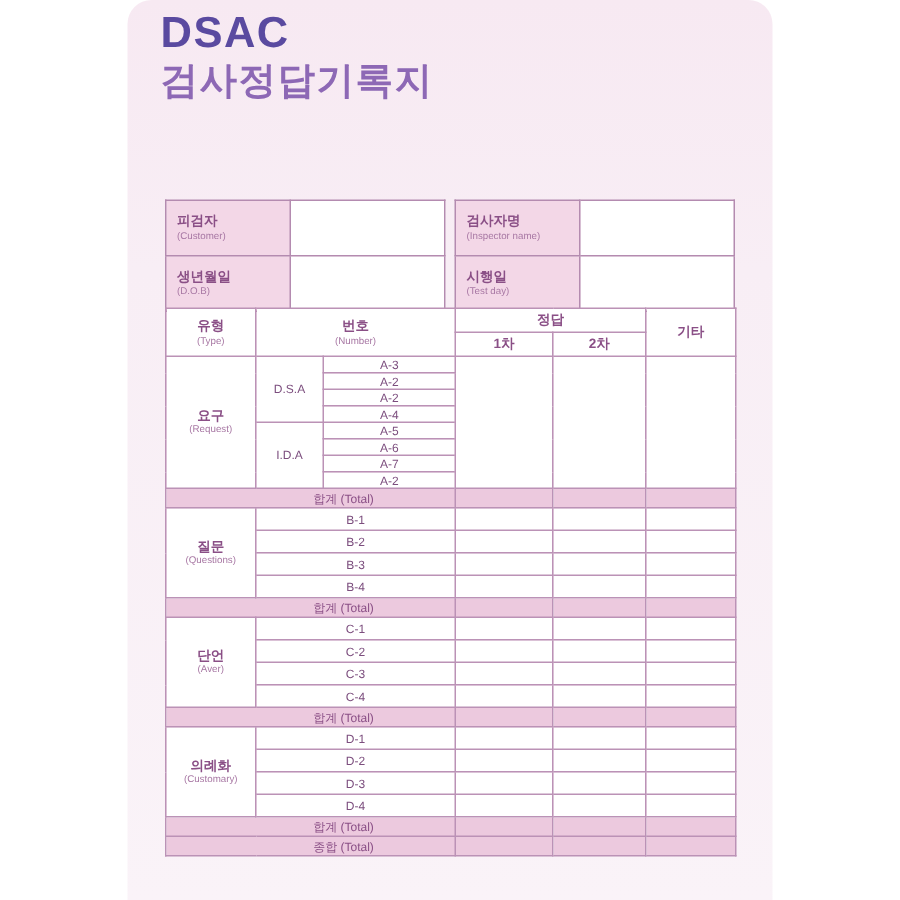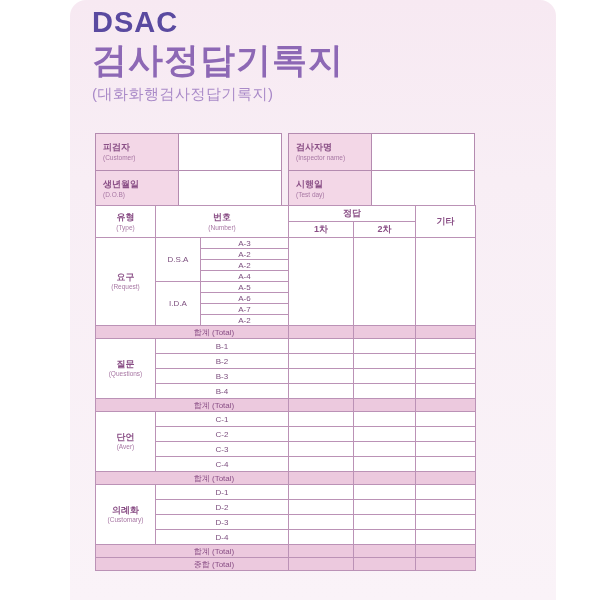--- a/index.html
+++ b/index.html
@@ -1,22 +1,22 @@
 <!DOCTYPE html>
 <html><head>
 <meta charset="utf-8">
 <style>
   html,body{margin:0;padding:0;background:#ffffff;width:600px;height:600px;overflow:hidden;
     font-family:"Liberation Sans", sans-serif;}
-  .sheet{position:absolute;left:70px;top:0;width:486px;height:600px;
+  .sheet{position:absolute;left:85px;top:0;width:430px;height:600px;
     background:linear-gradient(180deg,#f7e9f2 0%,#f8eef5 30%,#faf3f8 100%);
     border-radius:16px 16px 0 0;text-decoration:underline;}
   .title-block{position:absolute;left:22px;top:6px;}
   .logo{font-size:29px;font-weight:800;color:#5a4aa0;letter-spacing:1px;line-height:1.15;}
-  .main-title{font-size:35px;font-weight:800;color:#8d68b5;letter-spacing:1px;line-height:1.2;}
+  .main-title{font-size:25px;font-weight:800;color:#8d68b5;letter-spacing:1px;line-height:1.2;}
   .subtitle{font-size:15px;color:#a98ac8;margin-top:4px;letter-spacing:0.5px;}
 
   
   .info-wrap{position:absolute;left:25px;top:133px;width:380px;display:flex;gap:6px;}
   .info-half{flex:1;border:1px solid #a87ca8;border-collapse:collapse;table-layout:fixed;}
   .info-half td{border:1px solid #b48bb0;height:32px;vertical-align:middle;}
   .info-label{width:75px;background:#f3d7e7;padding:2px 0 2px 7px;}
   .info-label .ko{font-size:9px;font-weight:bold;color:#8a4f86;line-height:1.3;}
   .info-label .en{font-size:6.5px;color:#a878a4;line-height:1.2;}
   .info-value{background:#ffffff;}
@@ -40,21 +40,20 @@
   td.grpcell{font-size:8px;color:#7a557d;}
 </style>
 </head>
 <body>
 
 <div class="sheet">
 
   <div class="title-block">
     <div class="logo">DSAC</div>
     <div class="main-title">검사정답기록지</div>
-    <div class="subtitle">(대화화행검사정답기록지)</div>
   </div>
 
   <div class="info-wrap">
     <table class="info-half">
       <tbody>
           <tr>
         <td class="info-label">
           <div class="ko">피검자</div>
           <div class="en">(Customer)</div>
         </td>

